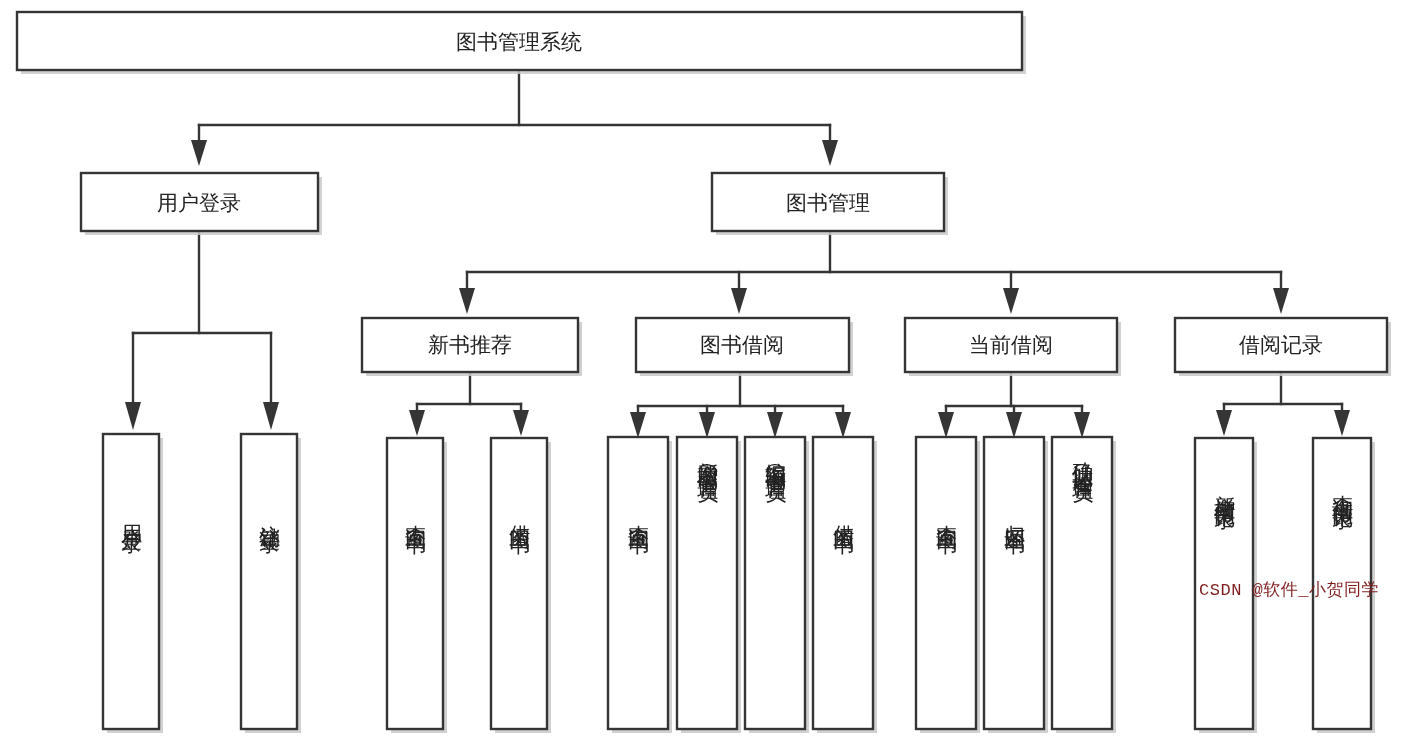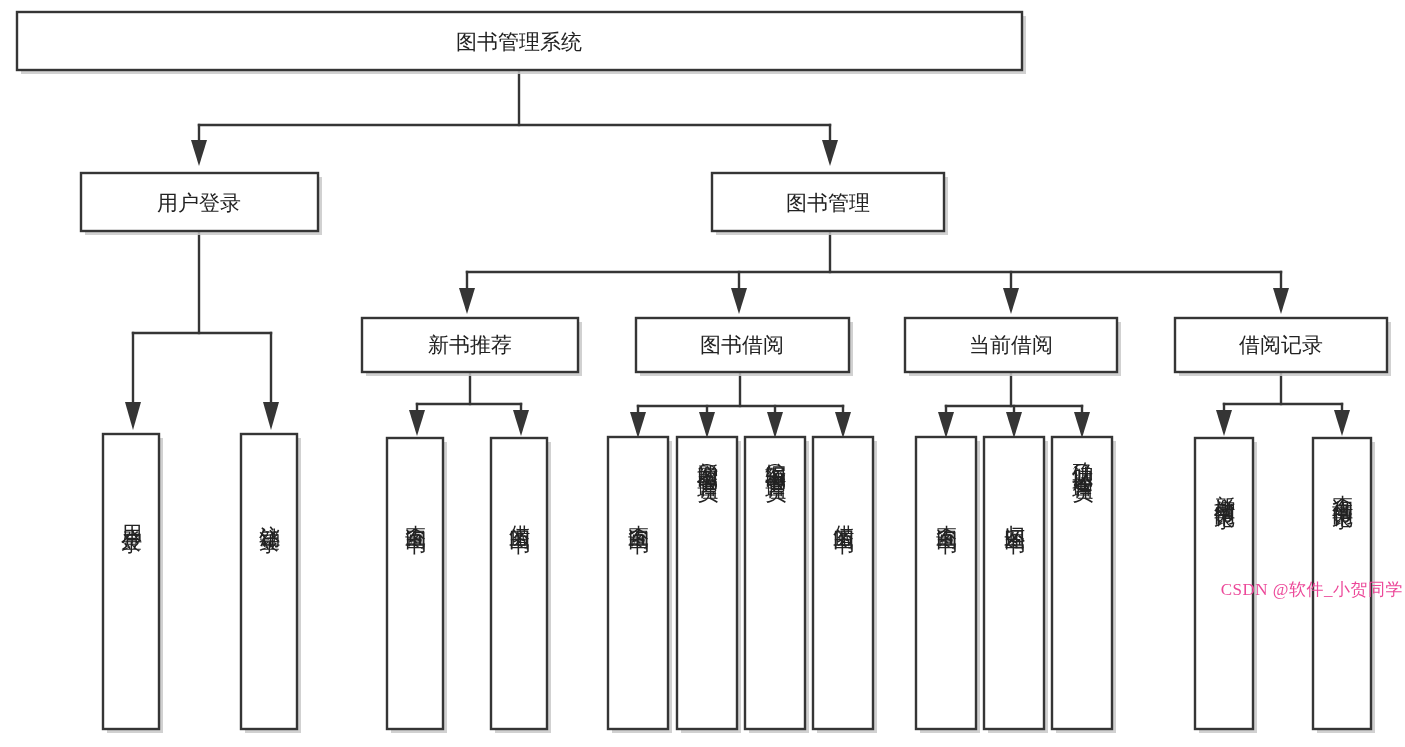--- a/index.html
+++ b/index.html
@@ -65,25 +65,25 @@
     font-size: 21px;
     line-height: 1.08;
     color: #222222;
     letter-spacing: 3px;
     text-align: left;
     white-space: nowrap;
     pointer-events: none;
   }
   .watermark {
     position: absolute;
-    right: 2px;
+    right: 26px;
     bottom: 6px;
-    font-family: Liberation Serif, serif;
+    font-family: Liberation Mono, monospace;
     font-size: 17px;
-    color: #ec4899;
+    color: #7f1d1d;
     white-space: nowrap;
     letter-spacing: 0.5px;
   }
 </style>
 </head>
 <body>
 
 <div id="diagram-root">
 
   <svg class="diagram-canvas" viewBox="0 0 1405 747" xmlns="http://www.w3.org/2000/svg">

